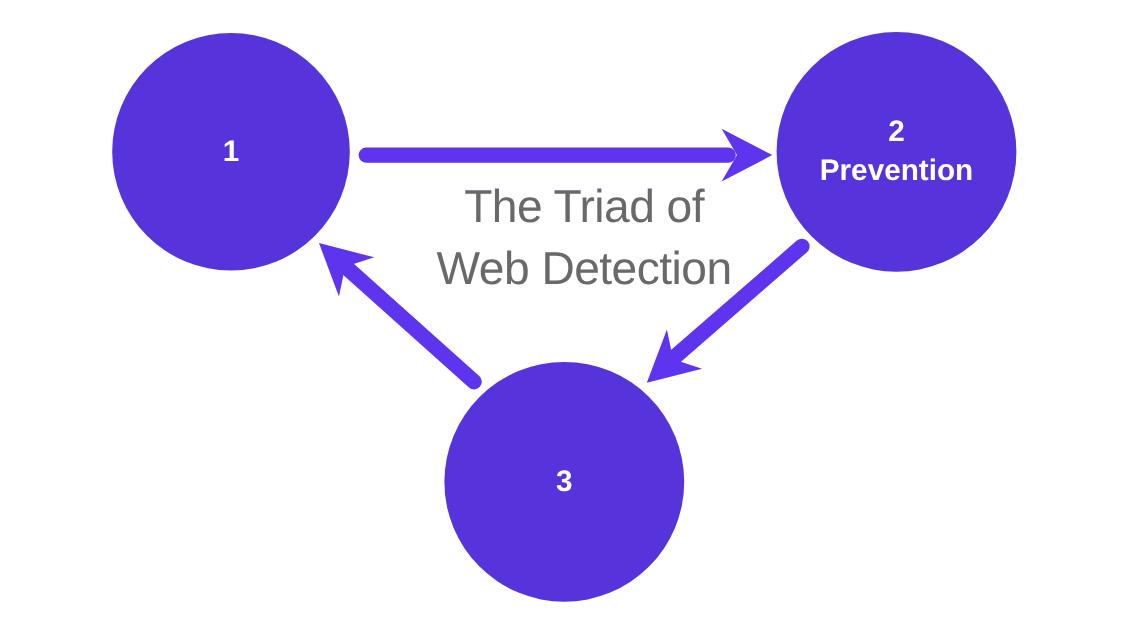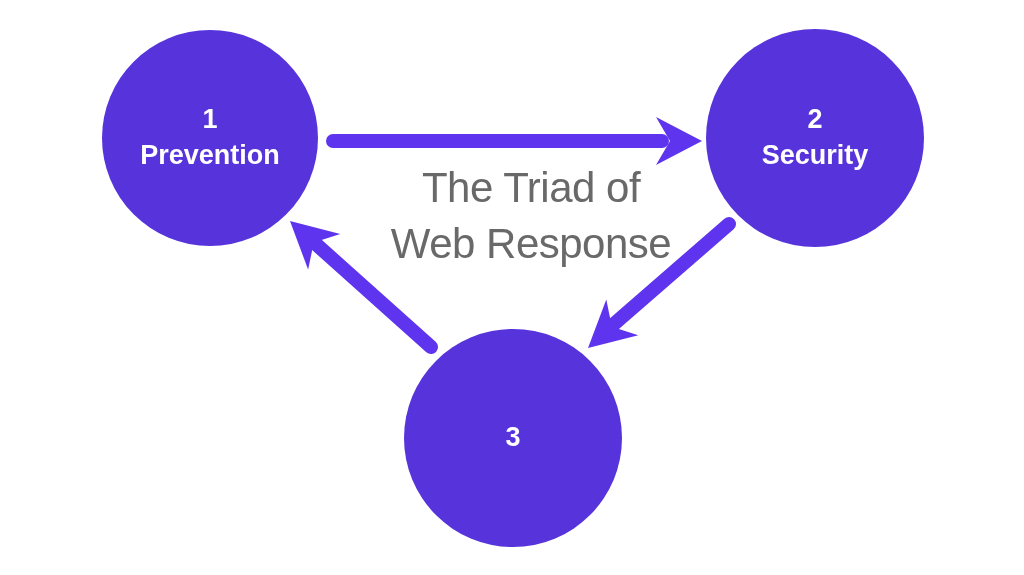--- a/index.html
+++ b/index.html
@@ -86,35 +86,34 @@
     </g>
     <g>
       <line x1="431" y1="347" x2="317" y2="245" stroke-width="14" stroke-linecap="round" stroke="#5e34ef"></line>
       <path d="M0,0 L-46,-24 L-32,0 L-46,24 Z" transform="translate(290,221) rotate(-138)" fill="#5e34ef"></path>
     </g>
   </svg>
 
   <div class="node node-prevention" style="background-color: rgb(86, 51, 218);">
     <div class="node-text" style="color: rgb(255, 255, 255);">
       <div class="node-number">1</div>
-      <div class="node-label">Prevention</div>
     </div>
   </div>
 
   <div class="node node-detection" style="background-color: rgb(86, 51, 218);">
     <div class="node-text" style="color: rgb(255, 255, 255);">
       <div class="node-number">2</div>
-      <div class="node-label">Security</div>
+      <div class="node-label">Prevention</div>
     </div>
   </div>
 
   <div class="node node-response" style="background-color: rgb(86, 51, 218);">
     <div class="node-text" style="color: rgb(255, 255, 255);">
       <div class="node-number">3</div>
     </div>
   </div>
 
   <div class="diagram-title" style="color: rgb(105, 105, 105);">
     <div>The Triad of</div>
-    <div>Web Response</div>
+    <div>Web Detection</div>
   </div>
 
 </div>
 
 </body></html>

